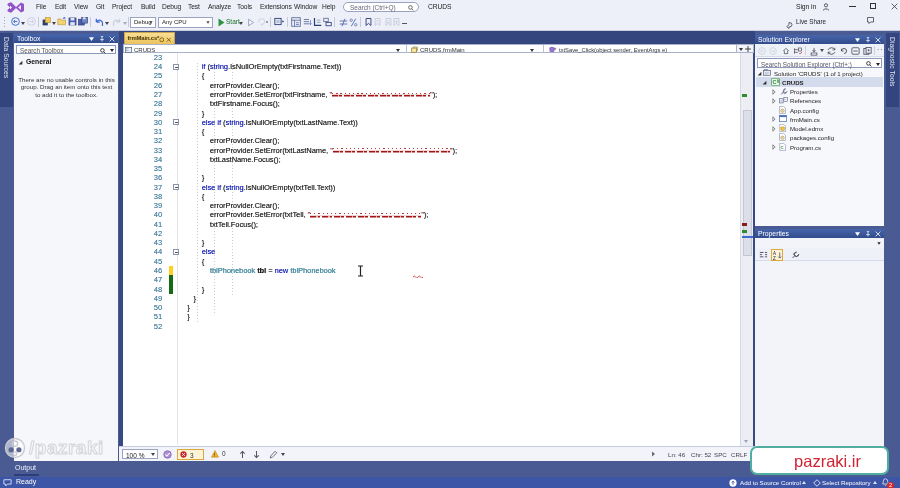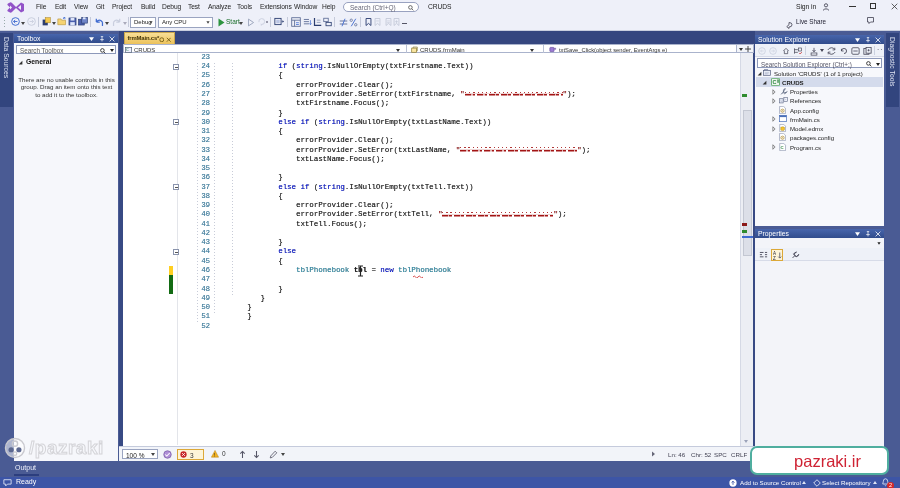--- a/index.html
+++ b/index.html
@@ -21,21 +21,21 @@
   .vtext { color:#dfe4f2; font-size:6.8px; writing-mode:vertical-rl; }
   
   #toolbox { left:14px; top:3px; width:104px; height:428px; background:#f6f7fb; }
   .twtitle { position:absolute; left:0; top:0; right:0; height:9px; background:linear-gradient(180deg,#4765ac,#314c8c); color:#fff; font-size:6.8px; padding:1px 3px 0; }
   
   #edgroup { left:119px; top:0px; width:636px; height:430px; background:#384a84; }
   #tabbar { position:absolute; left:0; top:0; right:0; height:13px; background:#35467f; }
   #tab1 { position:absolute; left:5px; top:1px; width:51px; height:12px; background:linear-gradient(180deg,#f8df97,#ecc25a); border:1px solid #c9a64d; border-bottom:none; font-size:5.9px; color:#42350a; font-weight:bold; letter-spacing:-0.15px; padding:1.8px 0 0 2.5px; }
   #navbar { position:absolute; left:4px; top:13px; right:2px; height:9px; background:#fff; border:1px solid #aab3cc; font-size:6px; color:#333; }
   #codearea { position:absolute; left:4px; top:22px; right:2px; bottom:15px; background:#fff; overflow:hidden; }
-  #codelines { position:absolute; left:0; top:-0.1px; font-family:Liberation Mono, monospace; font-size:7.4px; line-height:9.27px; white-space:pre; color:#1a1a1a; text-shadow:0.3px 0 0 rgba(20,20,20,0.55);padding-left:48px; }
+  #codelines { position:absolute; left:0; top:-0.1px; font-family:Liberation Sans, sans-serif; font-size:7.4px; line-height:9.27px; white-space:pre; color:#1a1a1a; text-shadow:0.3px 0 0 rgba(20,20,20,0.55); }
   .ln { display:inline-block; width:39px; text-align:right; color:#45809f; text-shadow:0.3px 0 0 rgba(60,120,150,0.6); }
   .lc { padding-left:15px; }
   .kw { color:#0011dd; }
   .ty { color:#2b91af; }
   .st { color:#a31515; }
   #ebottom { position:absolute; left:0; bottom:0; right:0; height:15px; background:#f2f4f9; border-top:1px solid #c5cbdc; }
   .guide { width:1px; background:repeating-linear-gradient(180deg,#c8ccd8 0 1px,transparent 1px 3px); }
   .cbox { left:49.5px; width:6px; height:6px; background:#fff; border:1px solid #8a94ad; }
   .cbox::after { content:""; position:absolute; left:1px; top:2px; width:3px; height:1px; background:#555; }
   #vscroll { position:absolute; right:2px; top:22px; bottom:15px; width:13px; background:#eceef4; border-left:1px solid #d5d9e5; }

